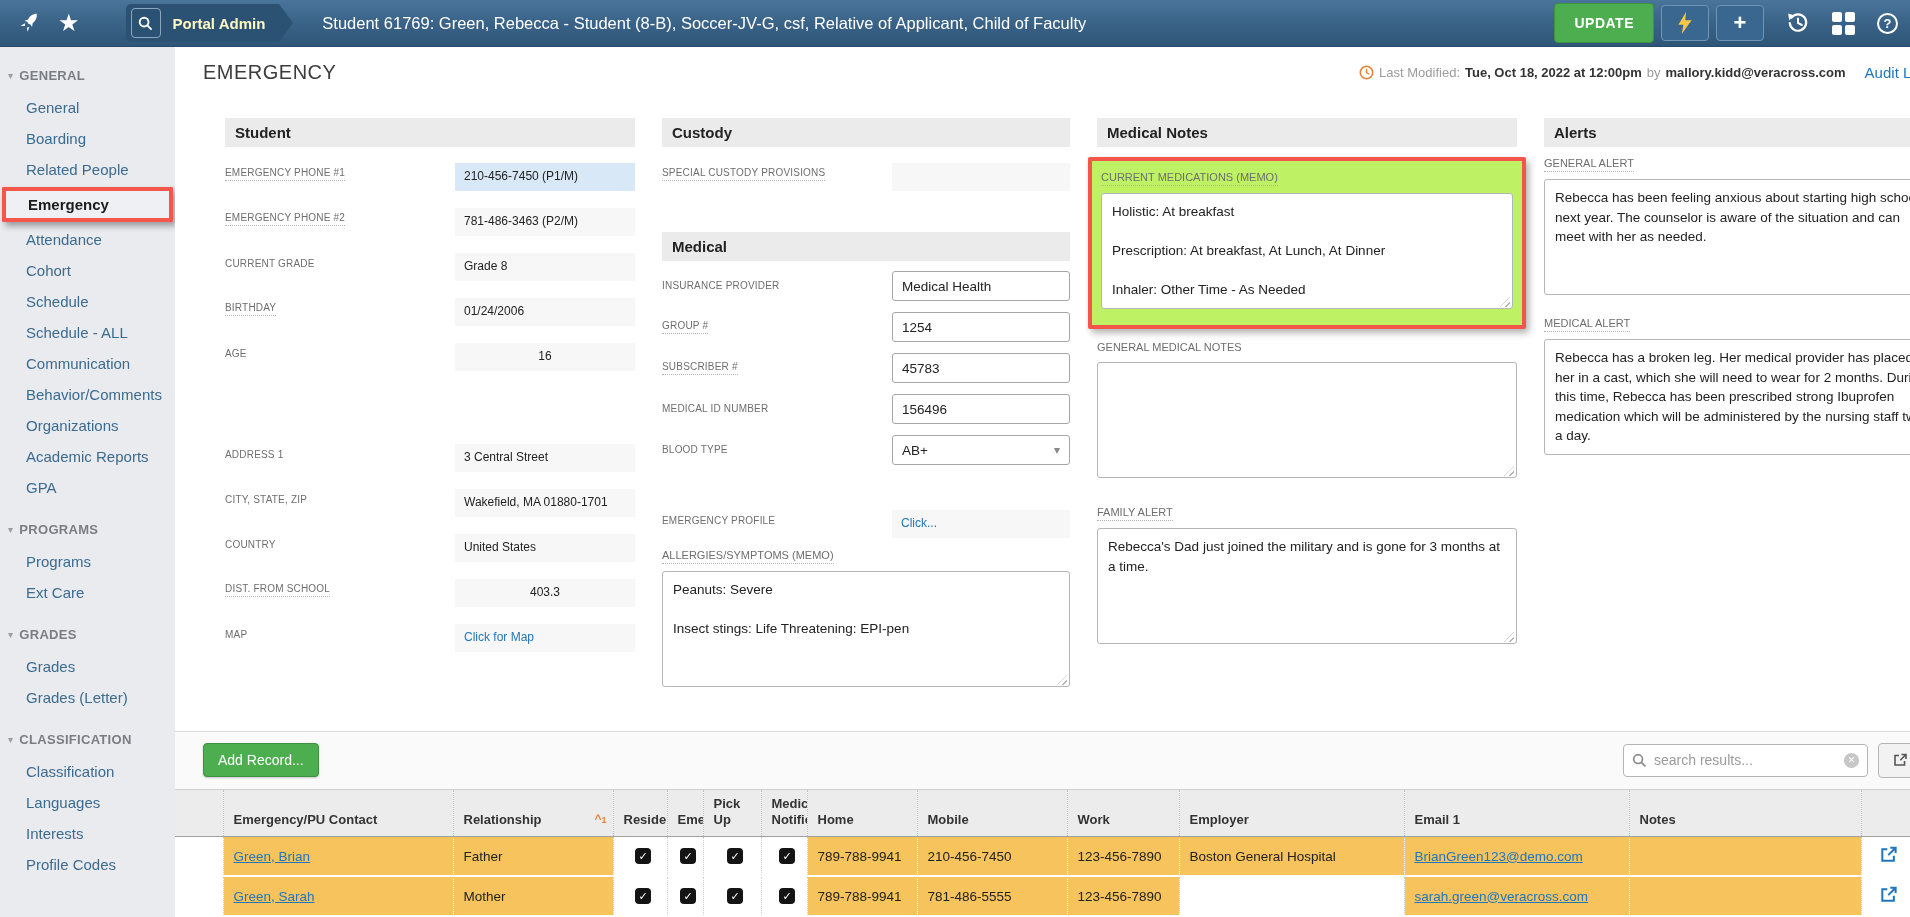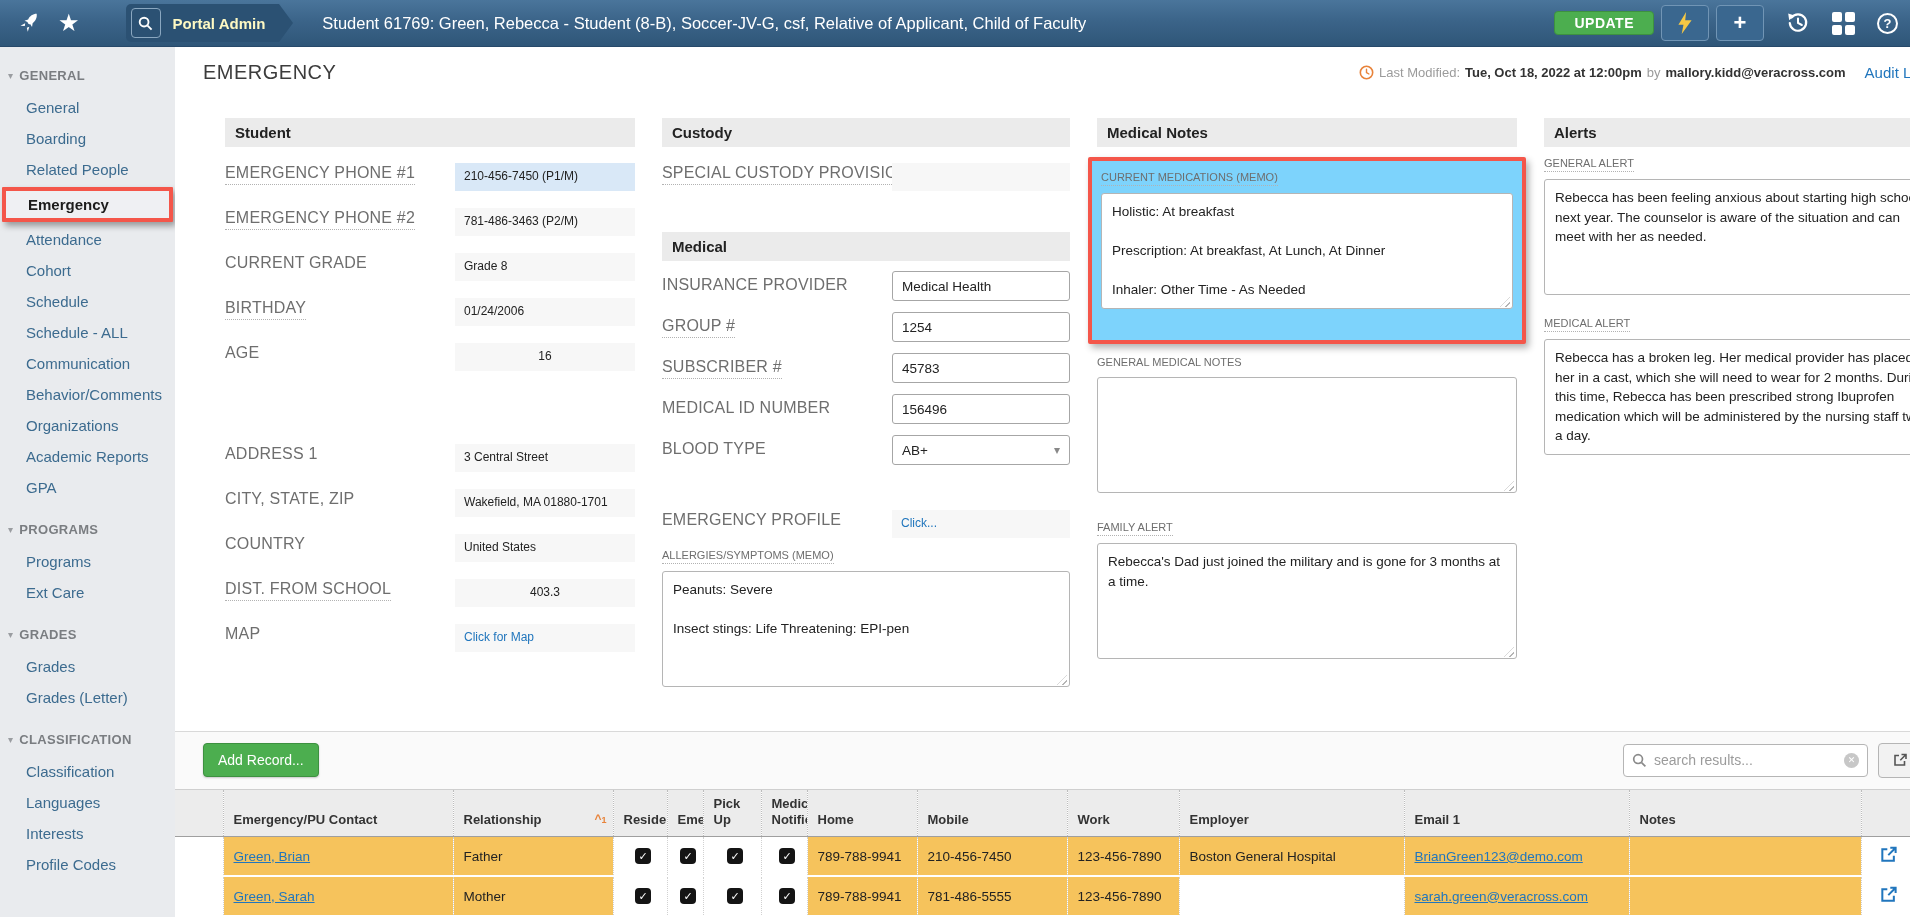--- a/index.html
+++ b/index.html
@@ -15,21 +15,21 @@
   .tb-crumb { display:flex; align-items:center; background:#2b5173; height:38px;
     border-radius:5px 0 0 5px; margin-left:46px; padding:0 2px 0 5px; }
   .search-btn { width:30px; height:30px; border:1px solid #8aa7c0; border-radius:4px;
     display:flex; align-items:center; justify-content:center; }
   .crumb-label { color:#fef9c3; font-weight:bold; font-size:15px; padding:0 12px 0 12px; white-space:nowrap; }
   .crumb-arrow { width:0; height:0; border-top:19px solid transparent;
     border-bottom:19px solid transparent; border-left:14px solid #2b5173; }
   .tb-title { color:#fff; font-size:16.5px; margin-left:29px; white-space:nowrap; overflow:hidden; }
   .tb-right { margin-left:auto; display:flex; align-items:center; padding-right:12px; }
   .btn-update { background:#4cae4f; border:1px solid #3d9140; color:#fff; font-weight:bold;
-    font-size:14px; letter-spacing:.5px; height:24px; padding:0 19px; border-radius:4px; cursor:pointer; }
+    font-size:14px; letter-spacing:.5px; height:40px; padding:0 19px; border-radius:4px; cursor:pointer; }
   .tb-sq { width:48px; height:36px; background:#3a678f; border:1px solid #7195b5; border-radius:4px;
     display:flex; align-items:center; justify-content:center; margin-left:7px; cursor:pointer; }
   .tb-plus { color:#fff; font-size:22px; font-weight:bold; line-height:1; }
   .tb-icon { margin-left:22px; display:flex; align-items:center; cursor:pointer; }
   .grid-ic { display:grid; grid-template-columns:10px 10px; grid-gap:3px; }
   .grid-ic i { width:10px; height:10px; background:#fff; border-radius:2px; }
   .help-ic { width:21px; height:21px; border:2px solid #fff; border-radius:50%; color:#fff;
     font-weight:bold; font-size:13px; display:flex; align-items:center; justify-content:center; }
 
   
@@ -56,21 +56,21 @@
 
   
   .columns { display:flex; gap:27px; padding:26px 0 0 50px; height:654px; overflow:hidden; align-items:flex-start; }
   .col1 { width:410px; flex-shrink:0; }
   .col2 { width:408px; flex-shrink:0; }
   .col3 { width:420px; flex-shrink:0; }
   .col4 { width:400px; flex-shrink:0; }
   .panel-h { background:#ebebeb; font-weight:bold; font-size:15px; color:#222;
     padding:6px 10px; margin-bottom:10px; }
   .frow { display:flex; align-items:center; margin-bottom:11px; }
-  .flabel { width:230px; flex-shrink:0; font-size:16px; color:#6e6e6e; letter-spacing:.2px;
+  .flabel { width:230px; flex-shrink:0; font-size:10px; color:#6e6e6e; letter-spacing:.2px;
     overflow:hidden; white-space:nowrap; text-overflow:ellipsis; }
   .flabel span { display:inline-block; padding-bottom:2px; }
   .flabel.doc span { border-bottom:1px dotted #b2b2b2; }
   .fval { flex:1; background:#f7f7f7; padding:6px 9px; font-size:12px; color:#222; min-height:28px;margin-top:6px; }
   .fval.hl { background:#d9e8f7; }
   .fval.num { text-align:center; }
   .link { color:#2176bd; cursor:pointer; }
   .link-u { color:#2176bd; cursor:pointer; text-decoration:underline; }
   .spacer { height:56px; }
   .gap30 { height:30px; } .gap28 { height:28px; }
@@ -82,21 +82,21 @@
   .memo-wrap { position:relative; }
   .memo { width:100%; height:116px; border:1px solid #b5b5b5; border-radius:3px; background:#fff;
     padding:8px 10px; font-family:inherit; font-size:13.5px; color:#222; resize:none; outline:none; line-height:1.45; }
   .grip { position:absolute; right:3px; bottom:6px; width:10px; height:10px; pointer-events:none;
     background:repeating-linear-gradient(-45deg,transparent 0 2.5px,#b5b5b5 2.5px 4px);
     clip-path:polygon(100% 0,100% 100%,0 100%); }
   .flabel-top { font-size:11px; color:#6e6e6e; margin:6px 0 7px; }
   .flabel-top span { display:inline-block; padding-bottom:2px; }
   .flabel-top.doc span { border-bottom:1px dotted #b2b2b2; }
   .red-frame { border:4px solid #f4564a; box-shadow:3px 4px 7px rgba(0,0,0,.3); border-radius:2px;
-    padding:4px 9px 27px; margin:0 -9px 12px; background:#7dd3fc; position:relative; z-index:4; }
+    padding:4px 9px 12px; margin:0 -9px 12px; background:#bef264; position:relative; z-index:4; }
 
   
   .bottom { border-top:1px solid #d9d9d9; background:#fafafa; flex:1; }
   .bottom-bar { display:flex; align-items:center; padding:11px 0 11px 28px; }
   .btn-add { background:#4cae4f; border:1px solid #3d9140; color:#fff; font-size:14px;
     padding:8px 14px; border-radius:4px; cursor:pointer; box-shadow:0 1px 2px rgba(0,0,0,.2); }
   .search-box { margin-left:auto; display:flex; align-items:center; width:245px; height:33px;
     background:#fff; border:1px solid #b5b5b5; border-radius:4px; padding:0 8px; gap:7px; }
   .search-box input { border:none; outline:none; flex:1; font-size:14px; color:#555; font-family:inherit; min-width:0; }
   .search-box input::placeholder { color:#9b9b9b; }

